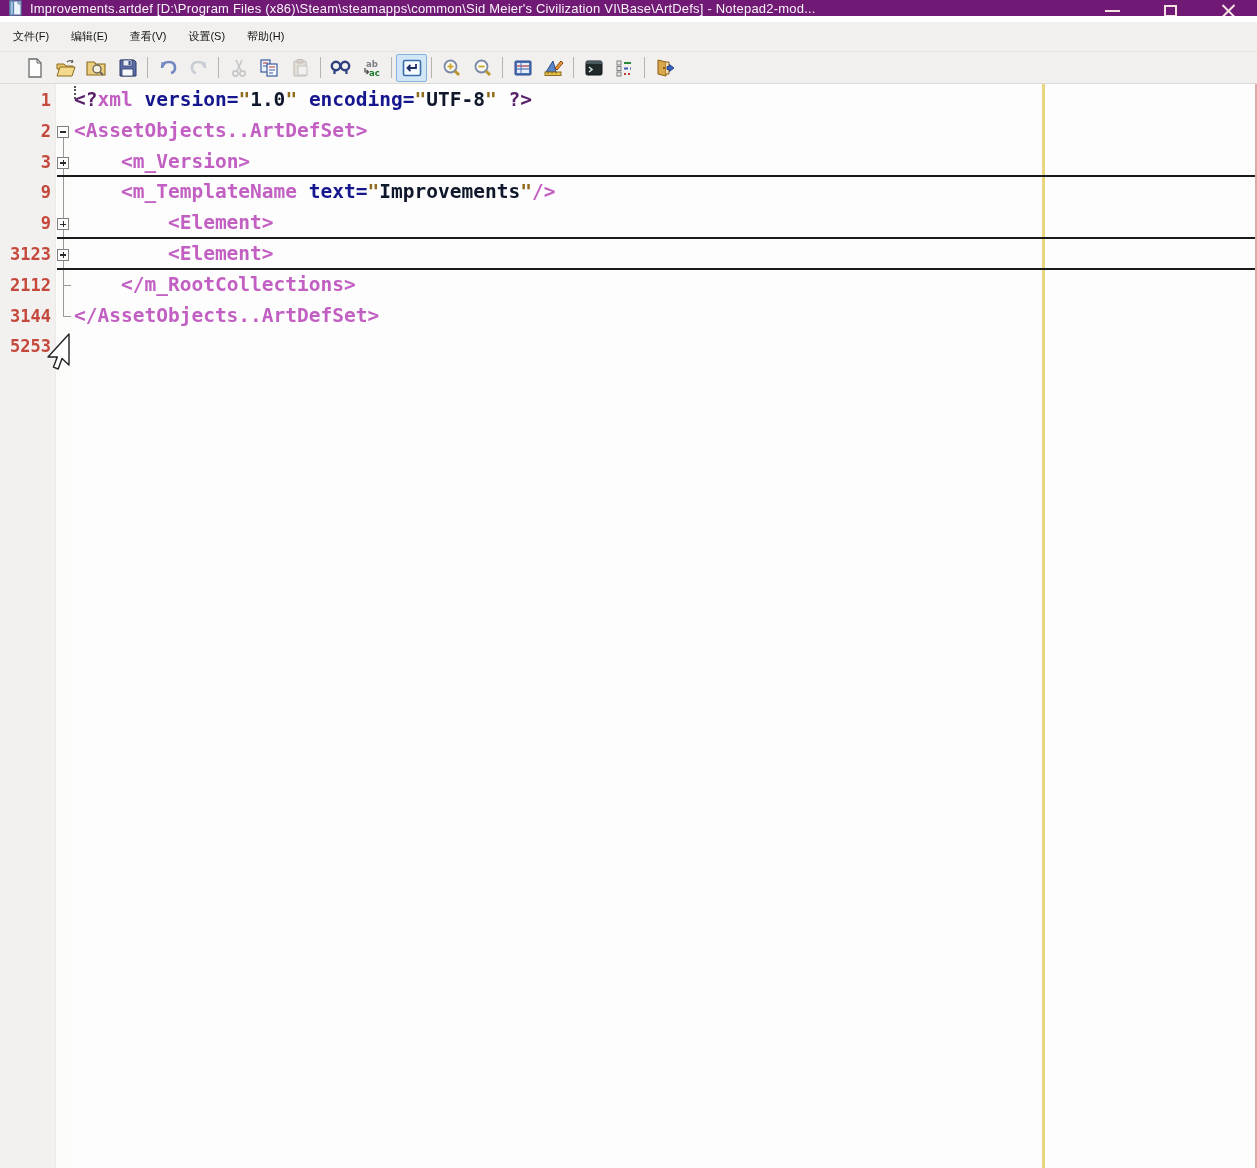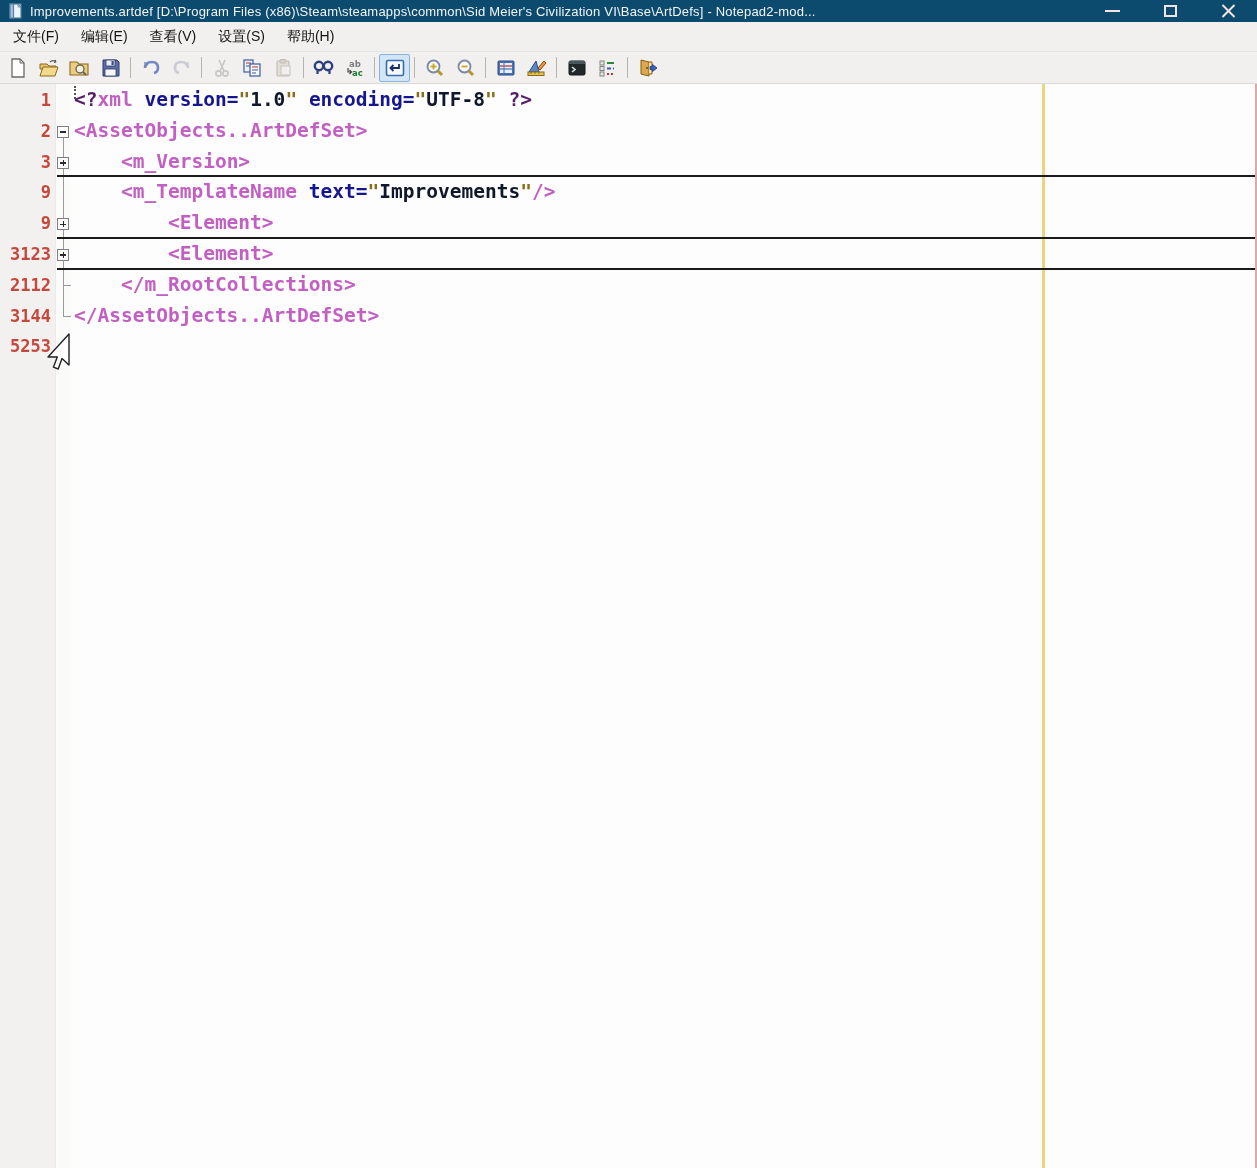--- a/index.html
+++ b/index.html
@@ -1,44 +1,44 @@
 <!DOCTYPE html>
 <html><head>
 <meta charset="utf-8">
 <style>
   * { margin:0; padding:0; box-sizing:border-box; }
   html,body { width:1257px; height:1168px; overflow:hidden; background:#fff;
     font-family:"Liberation Sans", sans-serif; }
   .window { position:relative; width:1257px; height:1168px; background:#fff; }
 
   
-  .titlebar { position:absolute; left:0; top:0; width:100%; height:22px;
-    background:#0c4a6e; display:flex; align-items:center; overflow:hidden; }
+  .titlebar { position:absolute; left:0; top:0; width:100%; height:16px;
+    background:#701a75; display:flex; align-items:center; overflow:hidden; }
   .app-icon { width:16px; height:16px; margin:0 6px 0 8px; flex:0 0 auto; }
   .title-text { color:rgba(255,255,255,.95); font-size:13px; white-space:nowrap;
     overflow:hidden; flex:1 1 auto; letter-spacing:.2px; }
   .win-controls { position:absolute; right:0; top:0; height:22px; display:flex; }
   .win-btn { width:58px; height:22px; display:flex; align-items:center; justify-content:center; }
   .glyph-min { width:15px; height:2px; background:#f4e3e2; }
   .glyph-max { width:13px; height:12px; border:2px solid #f4e3e2; }
   .glyph-close { position:relative; width:15px; height:15px; }
   .glyph-close::before,.glyph-close::after { content:""; position:absolute; left:-1px; top:6px;
     width:17px; height:2px; background:#f4e3e2; }
   .glyph-close::before { transform:rotate(45deg); }
   .glyph-close::after { transform:rotate(-45deg); }
 
   
   .menubar { position:absolute; left:0; top:22px; width:100%; height:30px;
     background:#f1f0ee; display:flex; align-items:center; padding-left:2px;
     border-bottom:1px solid #e7e5e2; }
-  .menu-item { font-size:14px; color:#141414; padding:0 11px; line-height:29px; }
+  .menu-item { font-size:11px; color:#141414; padding:0 11px; line-height:29px; }
 
   
   .toolbar { position:absolute; left:0; top:52px; width:100%; height:32px;
-    background:#f1f0ee; display:flex; align-items:center; padding-left:2px;
+    background:#f1f0ee; display:flex; align-items:center; padding-left:19px;
     border-bottom:1px solid #dcdad6; }
   .tb-btn { width:31px; height:28px; display:flex; align-items:center; justify-content:center;
     border:1px solid transparent; border-radius:2px; flex:0 0 auto; }
   .tb-btn.active { background:#d2e6f8; border-color:#84b4de; }
   .tb-btn.disabled svg { opacity:.42; filter:grayscale(.5); }
   .tb-sep { width:1px; height:21px; background:#b6b4b0; margin:0 4px; flex:0 0 auto; }
 
   
   .editor { position:absolute; left:0; top:84px; width:100%; height:1084px; background:#fdfdfd; }
   .ln-margin-bg { position:absolute; left:0; top:0; bottom:0; width:56px; background:#f2f1ef;

